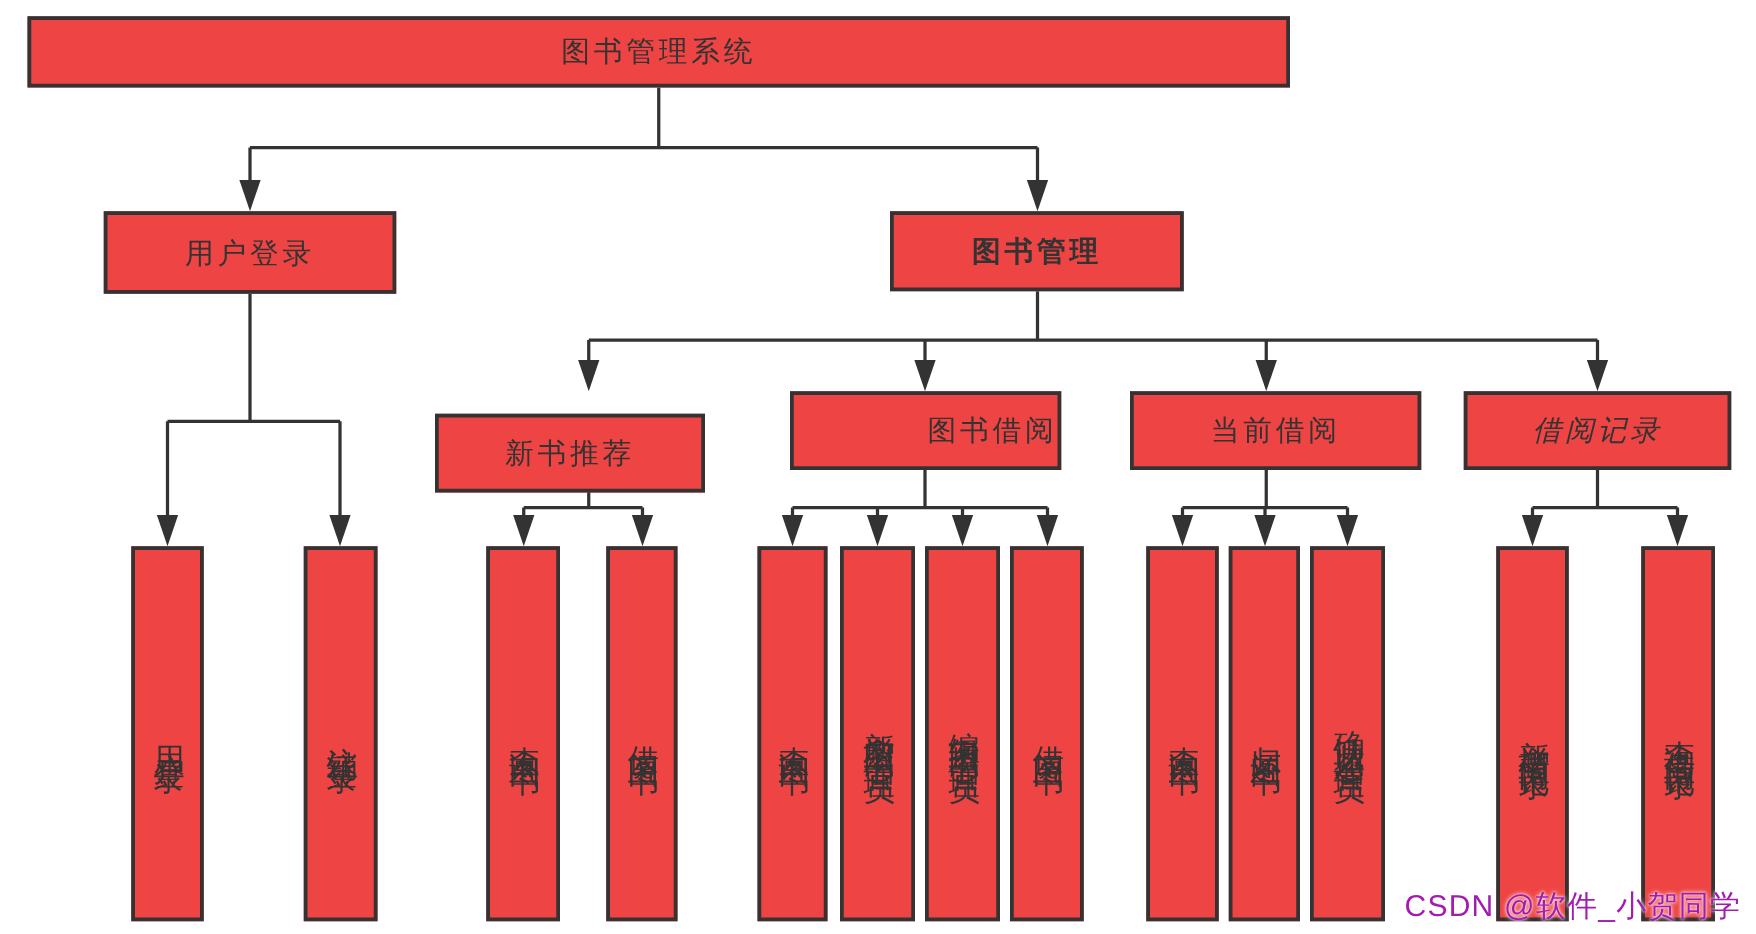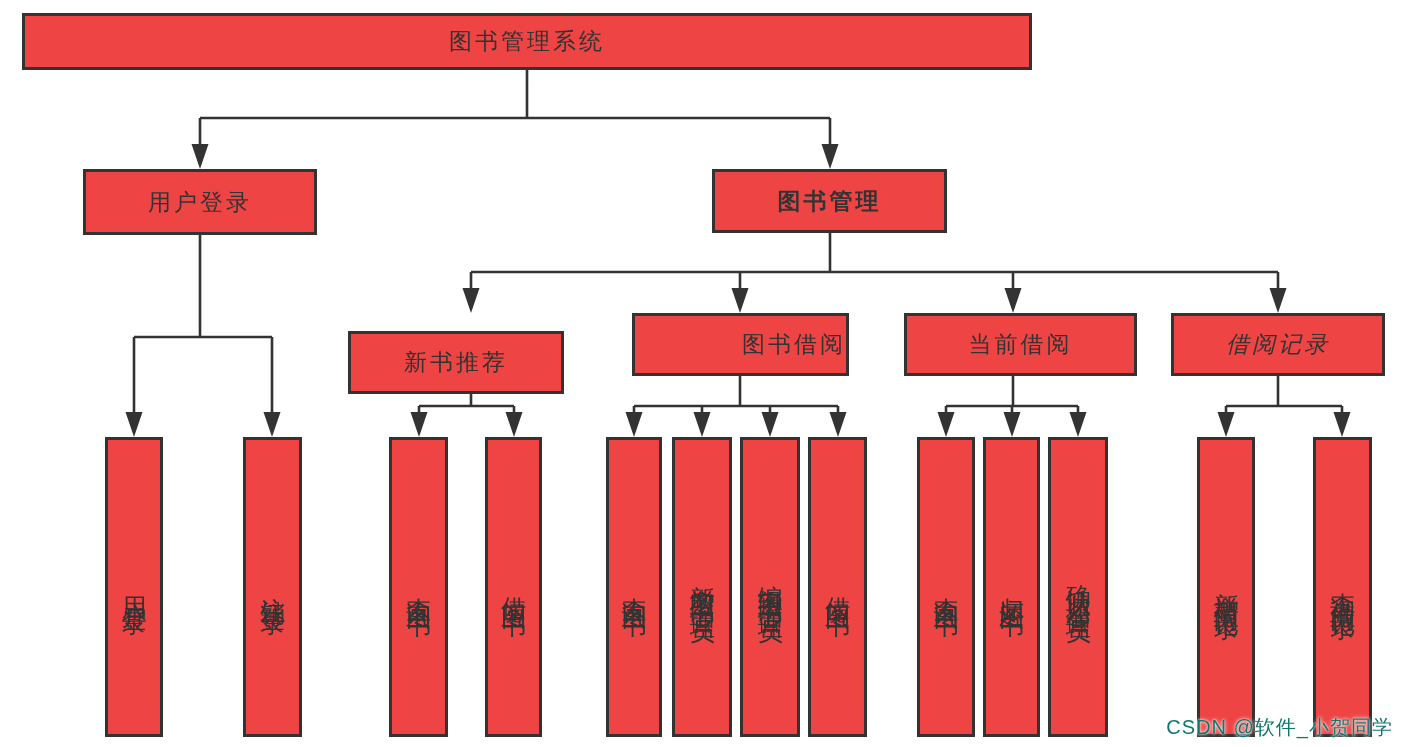--- a/index.html
+++ b/index.html
@@ -41,23 +41,23 @@
     writing-mode: vertical-rl;
     text-orientation: mixed;
     font-size: 25px;
     letter-spacing: 5px;
     line-height: 1.1;
   }
   #watermark {
     position: absolute;
     right: 12px;
     bottom: 6px;
-    font-size: 20px;
+    font-size: 24px;
     letter-spacing: 1px;
-    color: #0f766e;
+    color: #a21caf;
     text-shadow: 0 0 2px #ffffff, 0 0 4px #ffffff;
     white-space: nowrap;
   }
 </style>
 </head>
 <body>
 
 <div id="stage">
 
   <svg id="wires" viewBox="0 0 1405 747" xmlns="http://www.w3.org/2000/svg">

